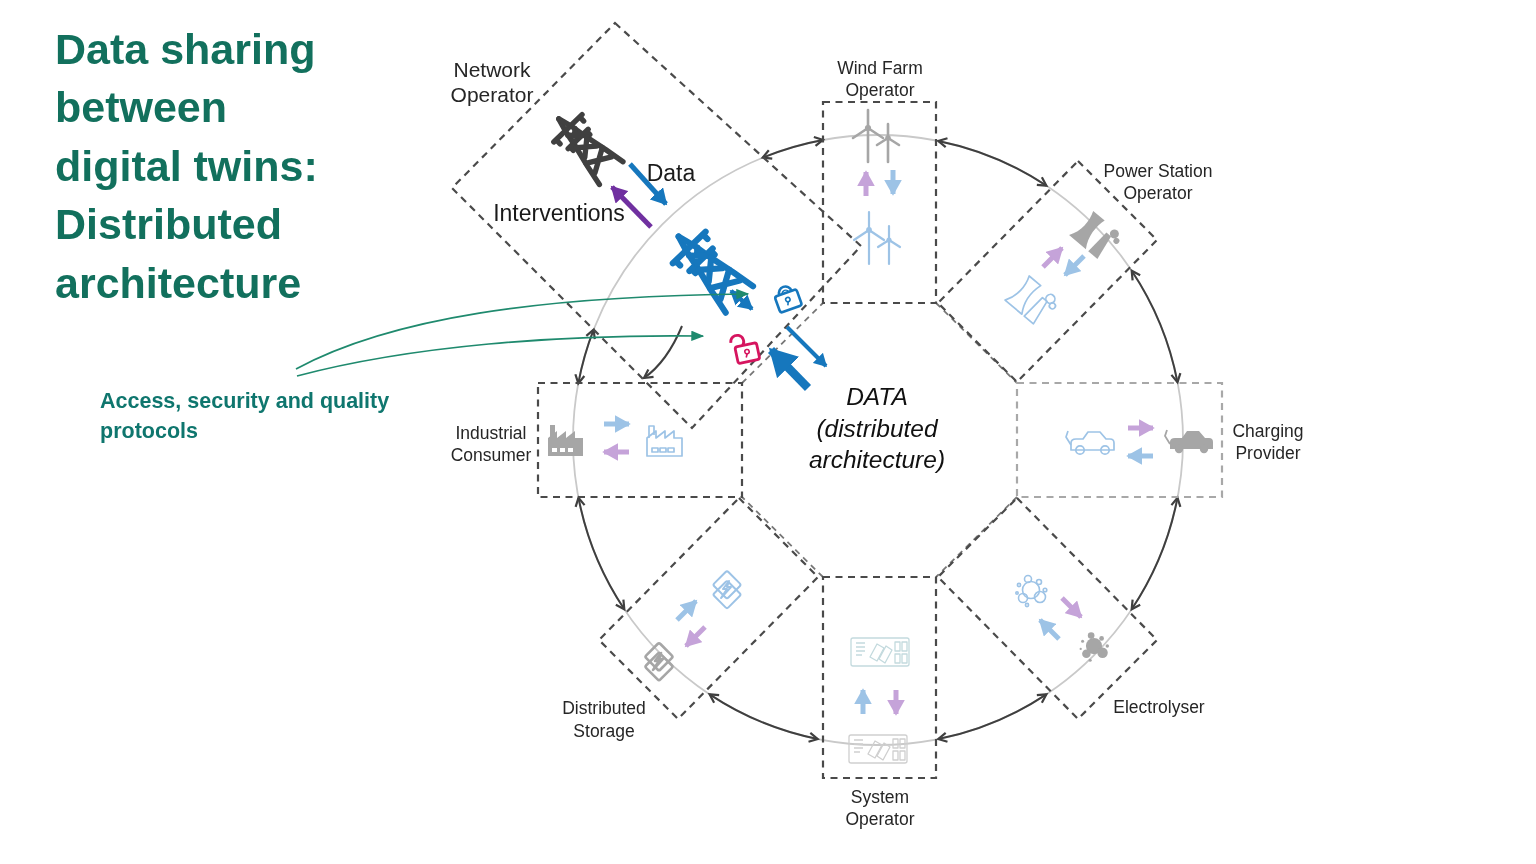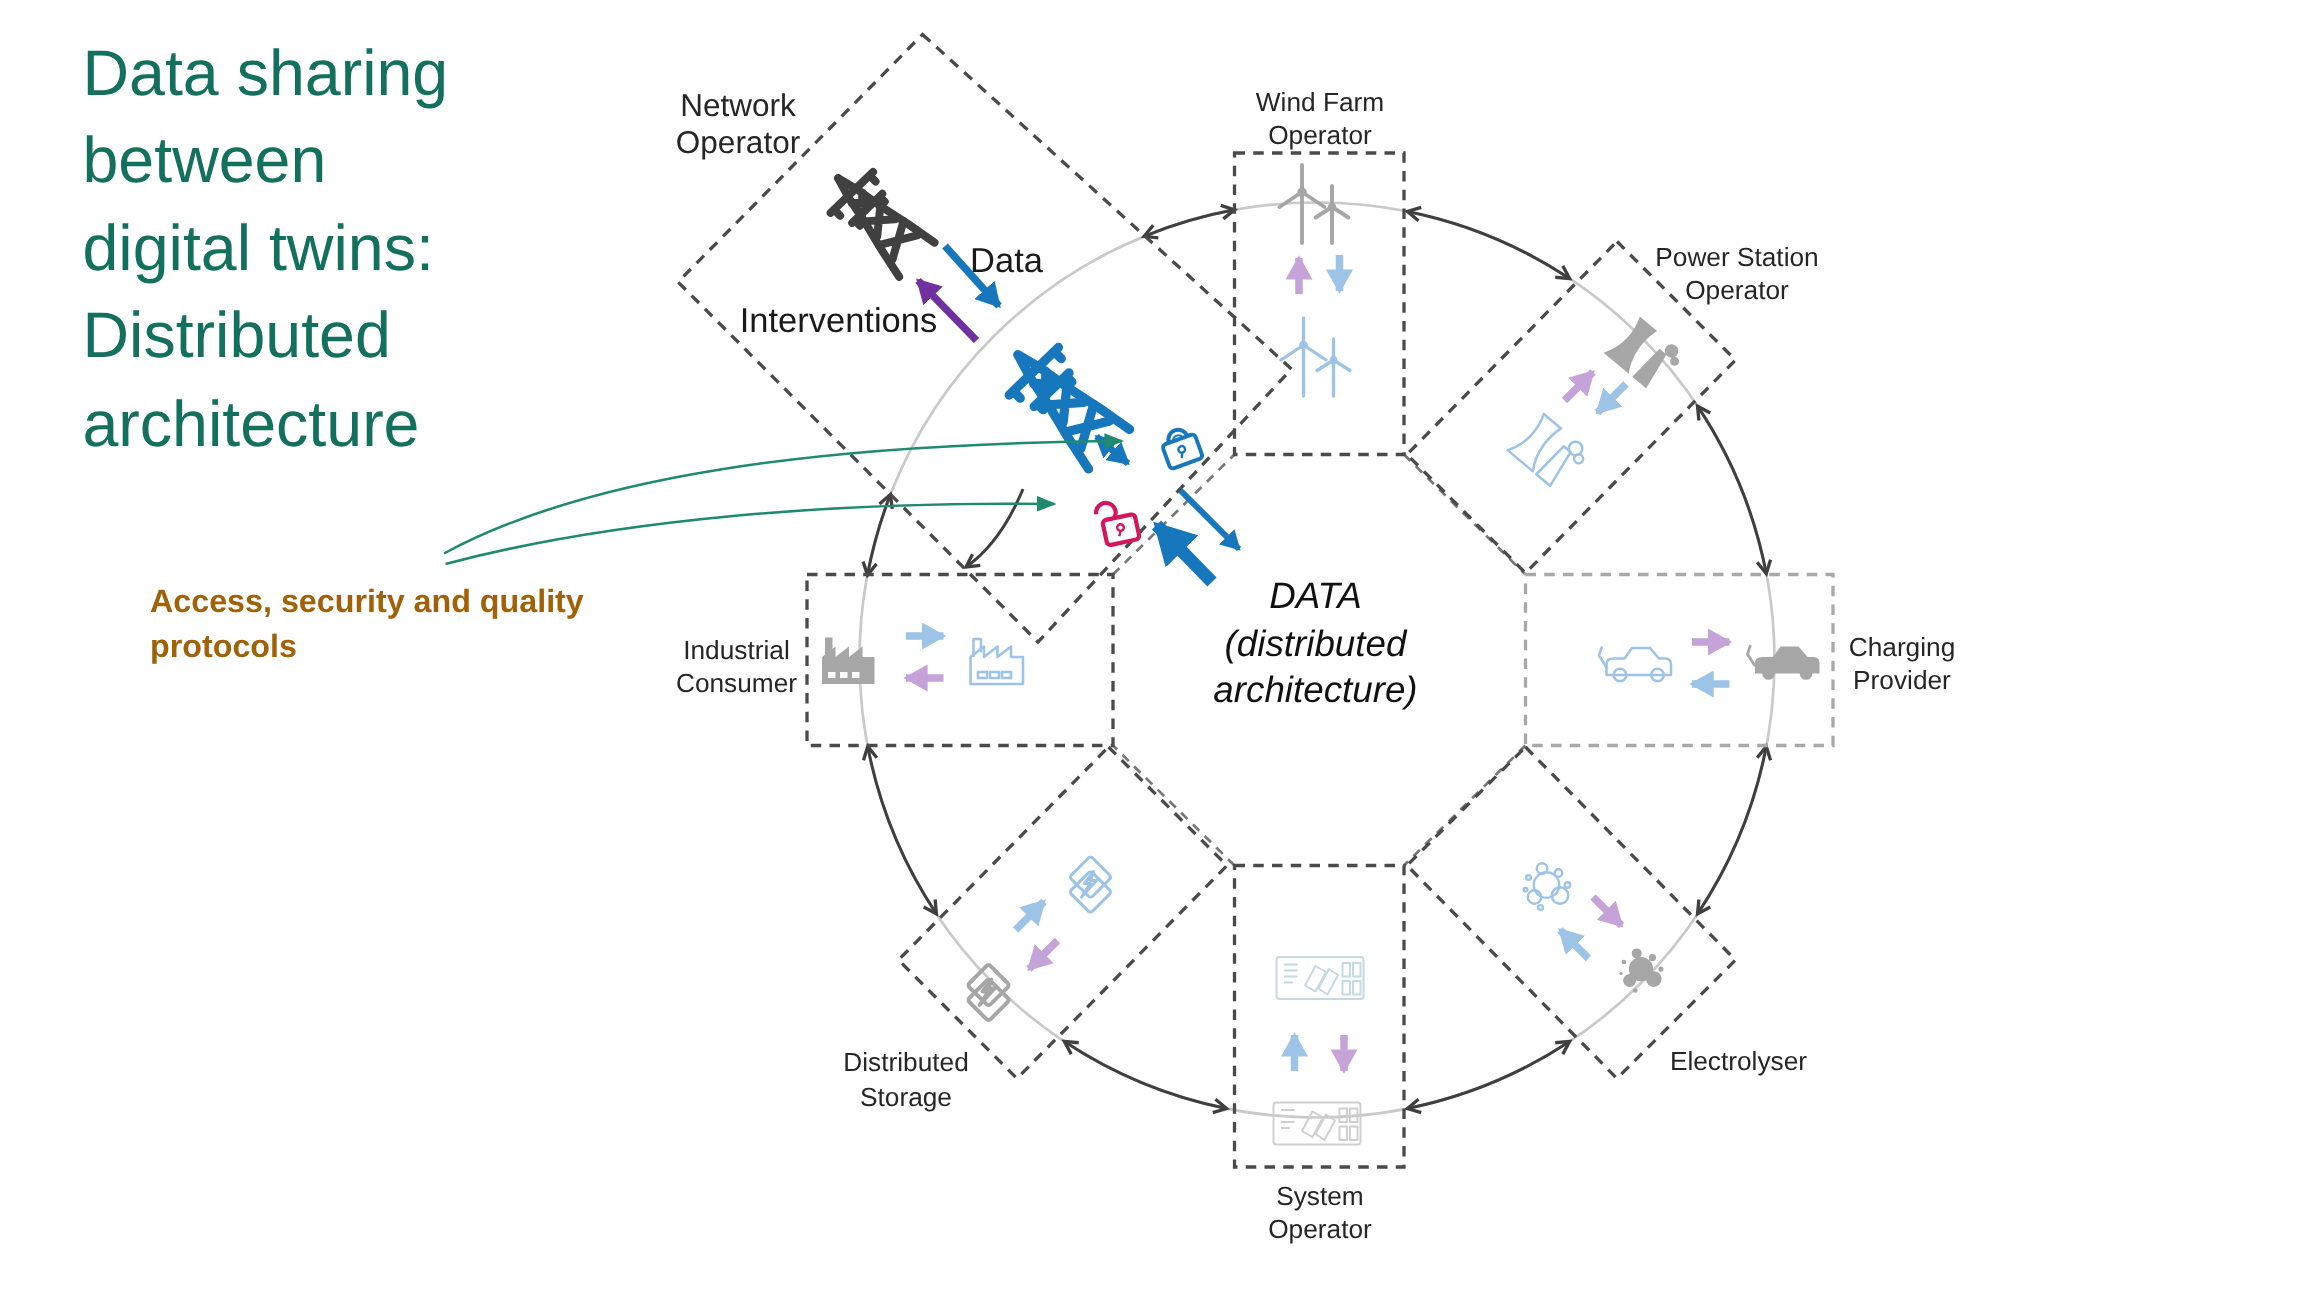--- a/index.html
+++ b/index.html
@@ -3,25 +3,25 @@
 <meta charset="utf-8">
 <style>
   html,body{margin:0;padding:0;}
   body{
     width:1536px;height:864px;overflow:hidden;background:#ffffff;
     font-family:"Liberation Sans",sans-serif;position:relative;
   }
   .slide-title{
     position:absolute;left:55px;top:20px;width:400px;
     font-size:43px;line-height:1.36;color:#12705d;
-    white-space:pre-line;font-weight:400;
+    white-space:pre-line;font-weight:700;
   }
   .protocol-note{
     position:absolute;left:100px;top:386px;width:360px;
-    font-size:21.5px;line-height:1.4;color:#a16207;font-weight:bold;
+    font-size:21.5px;line-height:1.4;color:#0f766e;font-weight:bold;
     white-space:pre-line;
   }
   svg.diagram{position:absolute;left:0;top:0;}
   text{text-anchor:middle;}
   .lbl{font:17.5px "Liberation Sans",sans-serif;fill:#262626;}
   .lbl-lg{font:21px "Liberation Sans",sans-serif;fill:#262626;}
   .arrow-lbl{font:23px "Liberation Sans",sans-serif;fill:#1a1a1a;}
   .center-lbl{font:italic 24.5px "Liberation Sans",sans-serif;fill:#111111;}
   .boxdash{fill:none;stroke:#4a4a4a;stroke-width:2.2;stroke-dasharray:7 5.5;}
   .boxdash-light{fill:none;stroke:#a8a8a8;stroke-width:2.2;stroke-dasharray:7 5.5;}

